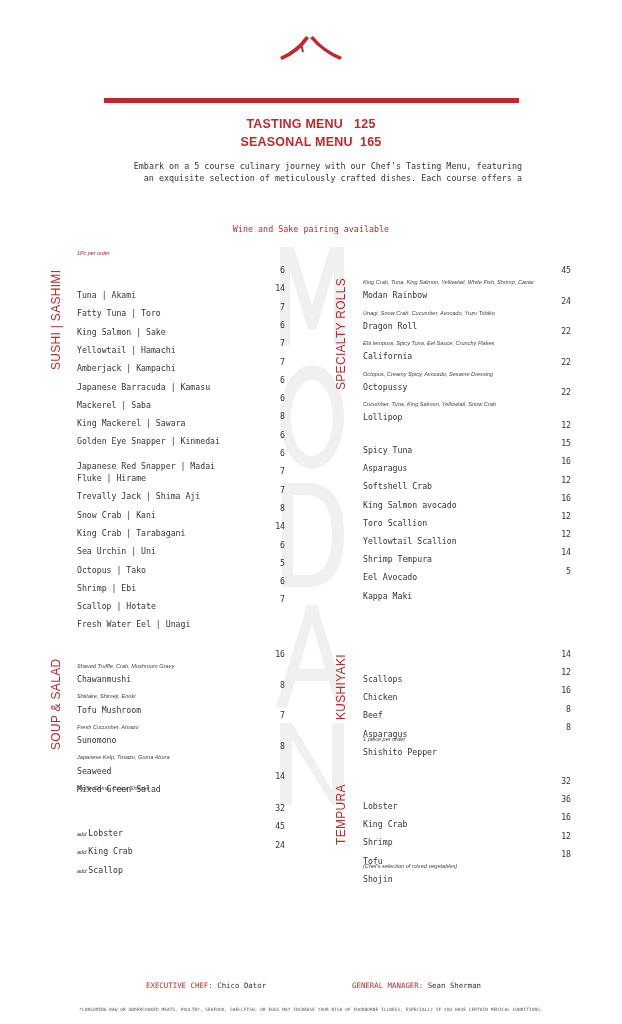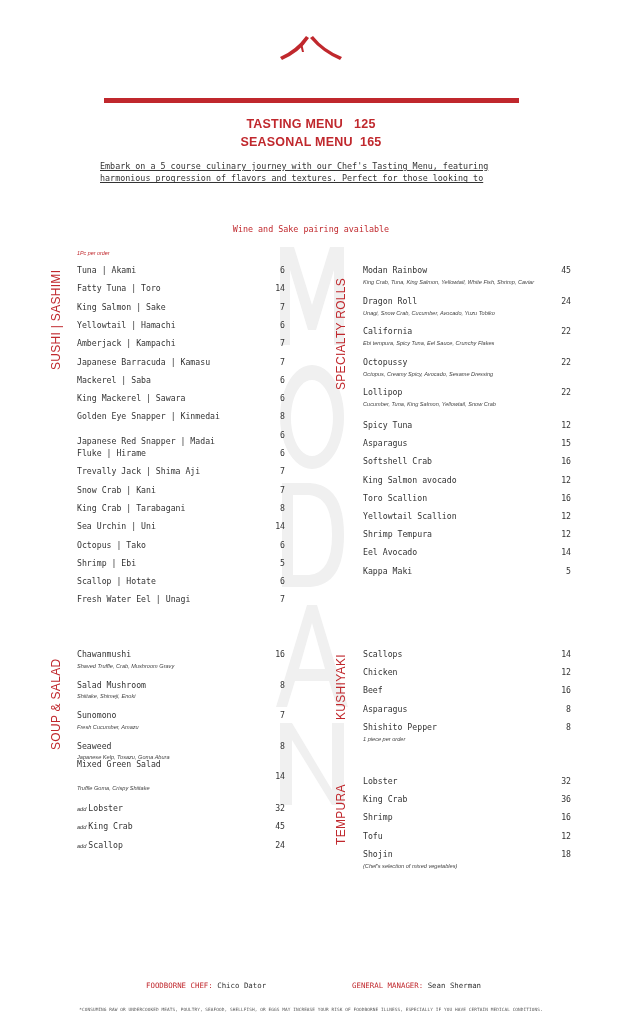--- a/index.html
+++ b/index.html
@@ -6,31 +6,31 @@
   html, body { width: 622px; height: 1024px; background: #ffffff; overflow: hidden; }
   body { position: relative; font-family: "DejaVu Sans Mono", monospace; color: #333; }
 
   .logo { position: absolute; left: 276px; top: 32px; width: 70px; height: 30px; }
   .topbar { position: absolute; left: 104px; top: 98px; width: 415px; height: 5px; background: #c0282d; }
 
   .menu-title { position: absolute; left: 0; width: 622px; text-align: center;
     font-family: "Liberation Sans", sans-serif; font-weight: bold; color: #c0282d; font-size: 12.5px; letter-spacing: 0.2px; }
   .t1 { top: 117px; }
   .t2 { top: 135px; }
-  .desc { position: absolute; left: 100px; top: 160px; width: 422px; text-align: left;
-    font-size: 8.4px; line-height: 12.4px; color: #333; text-decoration: underline; }
+  .desc { position: absolute; left: 100px; top: 160px; width: 422px; text-align: right;
+    font-size: 8.4px; line-height: 12.4px; color: #333; }
   .pairing { position: absolute; left: 0; top: 224px; width: 622px; text-align: center; font-size: 8.4px; color: #c0282d; }
 
   .watermark { position: absolute; left: 272px; top: 245px; width: 80px; height: 560px; }
 
   .vlabel { position: absolute; font-family: "Liberation Sans", sans-serif; color: #c0282d; font-size: 12px;
     letter-spacing: 0.3px; transform-origin: left top; transform: rotate(-90deg); white-space: nowrap; }
 
   .col { position: absolute; }
-  .item { position: absolute; left: 0; font-size: 8.2px; color: #333; white-space: nowrap; }
+  .item { position: absolute; left: 0; font-size: 8.2px; color: #333; white-space: nowrap; margin-top: 25px; }
   .price { position: absolute; font-size: 8.2px; color: #333; text-align: right; width: 30px; }
   .sub { position: absolute; left: 0; font-family: "Liberation Sans", sans-serif; font-style: italic; font-size: 5.6px; color: #444; white-space: nowrap; }
   .add { font-family: "Liberation Sans", sans-serif; font-style: italic; font-size: 5.6px; margin-right: 2px; }
   .note-red { position: absolute; font-family: "Liberation Sans", sans-serif; font-style: italic; font-size: 5.4px; color: #c0282d; }
 
   .footer { position: absolute; top: 981px; font-size: 7.4px; }
   .footer .lbl { color: #c0282d; }
   .footer .val { color: #333; }
   .disclaimer { position: absolute; left: 0; top: 1007px; width: 622px; text-align: center; font-size: 4.4px; color: #555; letter-spacing: 0.1px; }
 </style>
@@ -45,21 +45,21 @@
 <div class="topbar"></div>
 
 <div class="menu-title t1">
   <span>TASTING MENU</span>&nbsp;&nbsp;&nbsp;<span>125</span>
 </div>
 <div class="menu-title t2">
   <span>SEASONAL MENU</span>&nbsp;&nbsp;<span>165</span>
 </div>
 <div class="desc">
   <div>Embark on a 5 course culinary journey with our Chef's Tasting Menu, featuring</div>
-  <div>harmonious progression of flavors and textures. Perfect for those looking to</div>
+  <div>an exquisite selection of meticulously crafted dishes. Each course offers a</div>
 </div>
 <div class="pairing">Wine and Sake pairing available</div>
 
 <svg class="watermark" viewBox="0 0 80 560">
   <g fill="#f0f0f0">
     <path d="M8 2 L22 2 L40 60 L58 2 L72 2 L72 100 L62 100 L62 25 L44 85 L36 85 L18 25 L18 100 L8 100 Z"></path>
     <path d="M40 120 A32 52 0 1 0 40.1 120 Z M40 135 A21 38 0 1 1 39.9 135 Z" fill-rule="evenodd"></path>
     <path d="M10 238 L38 238 Q72 240 72 290 Q72 340 38 342 L10 342 Z M21 250 L21 330 L37 330 Q60 328 60 290 Q60 252 37 250 Z" fill-rule="evenodd"></path>
     <path d="M35 360 L45 360 L76 462 L65 462 L57 436 L23 436 L15 462 L4 462 Z M27 424 L53 424 L40 378 Z" fill-rule="evenodd"></path>
     <path d="M8 478 L20 478 L60 545 L60 478 L72 478 L72 560 L60 560 L20 495 L20 560 L8 560 Z"></path>
@@ -144,21 +144,21 @@
     <div class="price" style="top:282.4px;right:0">14</div>
   <div class="item" style="top:300.6px">Kappa Maki</div>
     <div class="price" style="top:300.6px;right:0">5</div>
 </div>
 
 <div class="vlabel" style="left:49px; top:750px;">SOUP &amp; SALAD</div>
 <div class="col" style="left:77px; top:649px; width:208px;">
   <div class="item" style="top:0px">Chawanmushi</div>
     <div class="price" style="top:0px;right:0">16</div>
   <div class="sub" style="top:13.5px">Shaved Truffle, Crab, Mushroom Gravy</div>
-  <div class="item" style="top:30.5px">Salad Mushroom</div>
+  <div class="item" style="top:30.5px">Tofu Mushroom</div>
     <div class="price" style="top:30.5px;right:0">8</div>
   <div class="sub" style="top:44px">Shiitake, Shimeji, Enoki</div>
   <div class="item" style="top:61px">Sunomono</div>
     <div class="price" style="top:61px;right:0">7</div>
   <div class="sub" style="top:74.5px">Fresh Cucumber, Amazu</div>
   <div class="item" style="top:91.5px">Seaweed</div>
     <div class="price" style="top:91.5px;right:0">8</div>
   <div class="sub" style="top:105px">Japanese Kelp, Tosazu, Goma Abura</div>
   <div class="item" style="top:110px">Mixed Green Salad</div>
     <div class="price" style="top:122px;right:0">14</div>
@@ -195,18 +195,18 @@
   <div class="item" style="top:36.4px">Shrimp</div>
     <div class="price" style="top:36.4px;right:0">16</div>
   <div class="item" style="top:54.6px">Tofu</div>
     <div class="price" style="top:54.6px;right:0">12</div>
   <div class="item" style="top:72.8px">Shojin</div>
     <div class="price" style="top:72.8px;right:0">18</div>
   <div class="sub" style="top:86.5px">(Chef's selection of mixed vegetables)</div>
 </div>
 
 <div class="footer" style="left:146px;">
-  <span class="lbl">FOODBORNE CHEF:</span> <span class="val">Chico Dator</span>
+  <span class="lbl">EXECUTIVE CHEF:</span> <span class="val">Chico Dator</span>
 </div>
 <div class="footer" style="left:352px;">
   <span class="lbl">GENERAL MANAGER:</span> <span class="val">Sean Sherman</span>
 </div>
 <div class="disclaimer">*CONSUMING RAW OR UNDERCOOKED MEATS, POULTRY, SEAFOOD, SHELLFISH, OR EGGS MAY INCREASE YOUR RISK OF FOODBORNE ILLNESS, ESPECIALLY IF YOU HAVE CERTAIN MEDICAL CONDITIONS.</div>
 
 </body></html>

